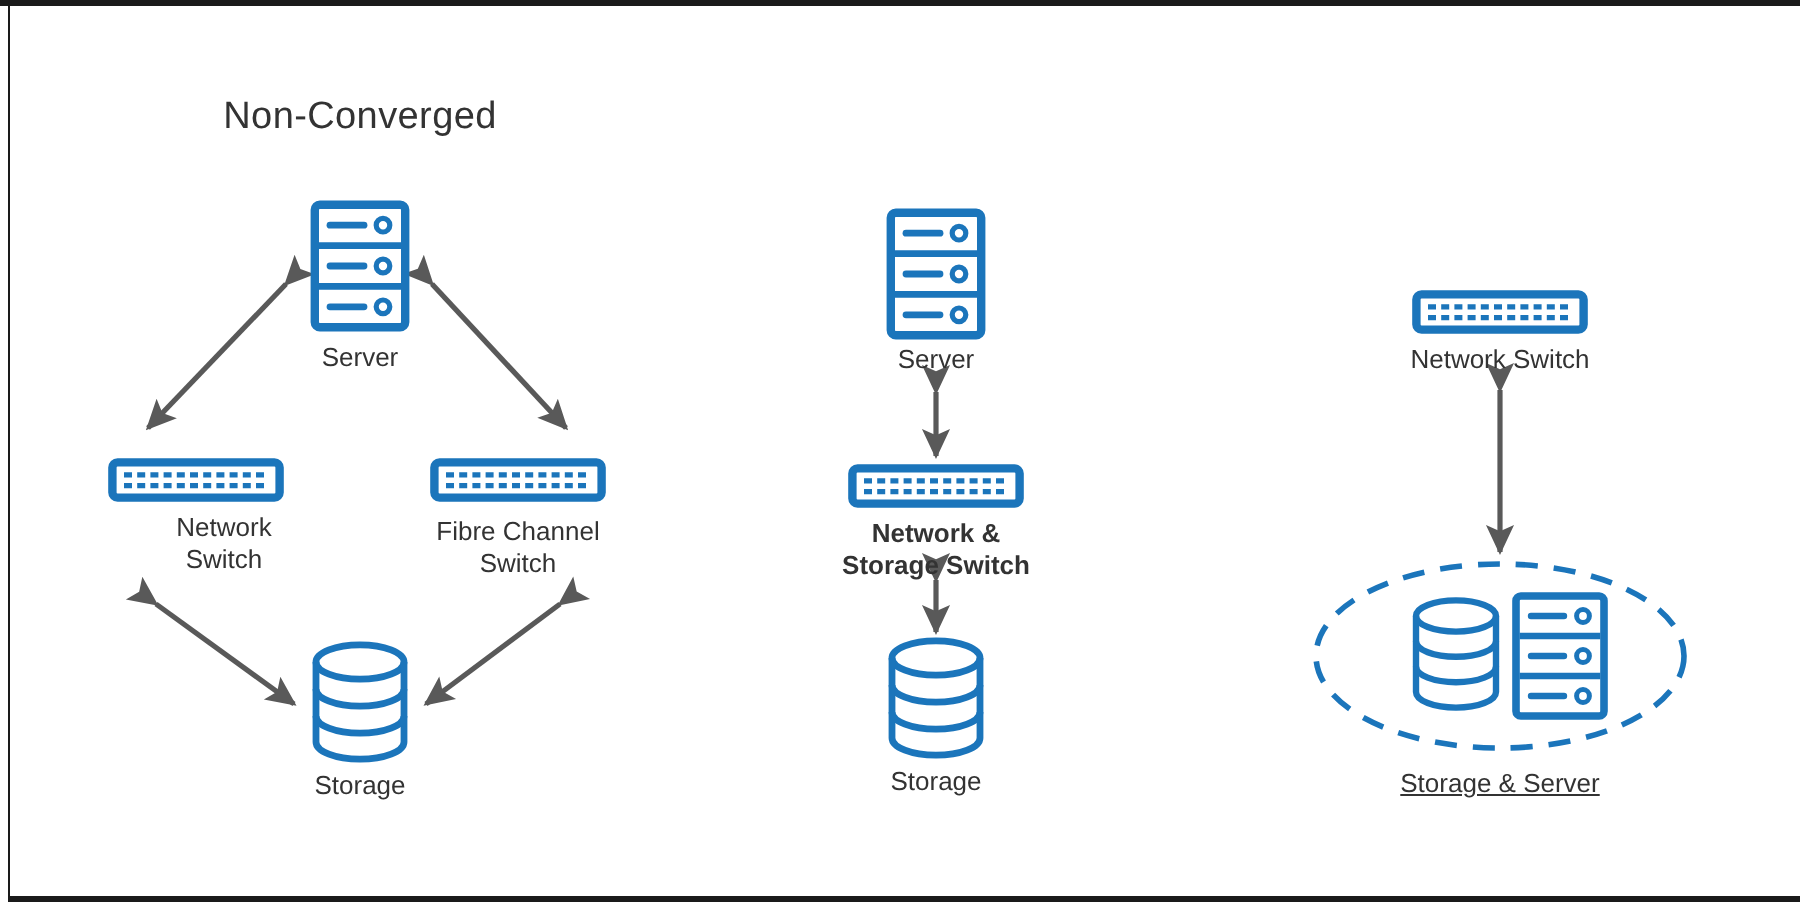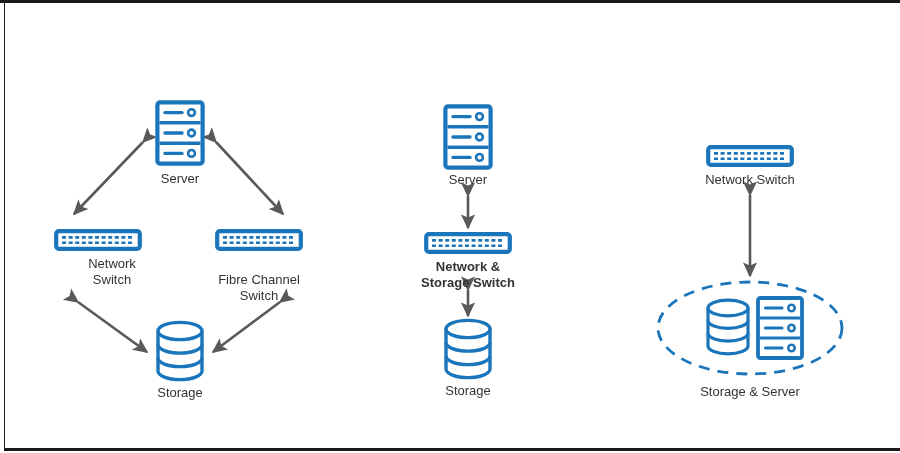--- a/index.html
+++ b/index.html
@@ -98,20 +98,21 @@
       <line x1="280" y1="302" x2="213" y2="352"></line>
 
       <line x1="468" y1="196" x2="468" y2="228"></line>
 
       <line x1="468" y1="290" x2="468" y2="316"></line>
 
       <line x1="750" y1="195" x2="750" y2="276"></line>
     </g>
   </svg>
 
+  <div class="col-title" style="left:180px; top:48px;">Non-Converged</div>
 
   <div class="icon" style="left:180px; top:100px;">
     <svg width="50" height="66" viewBox="0 0 50 66">
       <rect x="2.4" y="2.4" width="45.2" height="61.2" rx="2.5" fill="none" stroke="#1b75bb" stroke-width="4.2"></rect>
       <line x1="4.5" y1="22.8" x2="45.5" y2="22.8" stroke="#1b75bb" stroke-width="3.4"></line>
       <line x1="4.5" y1="43.2" x2="45.5" y2="43.2" stroke="#1b75bb" stroke-width="3.4"></line>
       <line x1="10" y1="12.6" x2="27" y2="12.6" stroke="#1b75bb" stroke-width="3.4" stroke-linecap="round"></line>
       <line x1="10" y1="33" x2="27" y2="33" stroke="#1b75bb" stroke-width="3.4" stroke-linecap="round"></line>
       <line x1="10" y1="53.4" x2="27" y2="53.4" stroke="#1b75bb" stroke-width="3.4" stroke-linecap="round"></line>
       <circle cx="36.5" cy="12.6" r="3.4" fill="none" stroke="#1b75bb" stroke-width="2.6"></circle>
@@ -135,21 +136,21 @@
 
   <div class="icon" style="left:259px; top:229px;">
     <svg width="88" height="22" viewBox="0 0 88 22">
       <rect x="2.2" y="2.2" width="83.6" height="17.6" rx="2.6" fill="none" stroke="#1b75bb" stroke-width="4.2"></rect>
       <g stroke="#1b75bb" stroke-width="2.6">
         <line x1="8" y1="8.4" x2="80" y2="8.4" stroke-dasharray="4 2.6"></line>
         <line x1="8" y1="13.8" x2="80" y2="13.8" stroke-dasharray="4 2.6"></line>
       </g>
     </svg>
   </div>
-  <div class="node-label" style="left:259px; top:272px;">Fibre Channel
+  <div class="node-label" style="left:259px; top:258px;">Fibre Channel
 Switch</div>
 
   <div class="icon" style="left:180px; top:320px;">
     <svg width="56" height="62" viewBox="0 0 56 62">
       <g fill="none" stroke="#1b75bb" stroke-width="3.4">
         <ellipse cx="28" cy="11" rx="22" ry="8.6"></ellipse>
         <path d="M6,11 L6,51"></path>
         <path d="M50,11 L50,51"></path>
         <path d="M6,51 a22,8.6 0 0 0 44,0"></path>
         <path d="M6,24.5 a22,8.6 0 0 0 44,0"></path>
@@ -232,15 +233,15 @@
         <line x1="3.8" y1="42" x2="44.2" y2="42" stroke="#1b75bb" stroke-width="3.2"></line>
         <line x1="9.5" y1="12" x2="26" y2="12" stroke="#1b75bb" stroke-width="3.2" stroke-linecap="round"></line>
         <line x1="9.5" y1="32" x2="26" y2="32" stroke="#1b75bb" stroke-width="3.2" stroke-linecap="round"></line>
         <line x1="9.5" y1="52" x2="26" y2="52" stroke="#1b75bb" stroke-width="3.2" stroke-linecap="round"></line>
         <circle cx="35.5" cy="12" r="3.2" fill="none" stroke="#1b75bb" stroke-width="2.5"></circle>
         <circle cx="35.5" cy="32" r="3.2" fill="none" stroke="#1b75bb" stroke-width="2.5"></circle>
         <circle cx="35.5" cy="52" r="3.2" fill="none" stroke="#1b75bb" stroke-width="2.5"></circle>
       </g>
     </svg>
   </div>
-  <div class="node-label" style="left:750px; top:384px;">Storage &amp; Server</div>
+  <div class="node-label" style="left:750px; top:384px;text-decoration:underline;">Storage &amp; Server</div>
 
 </div>
 
 </body></html>

